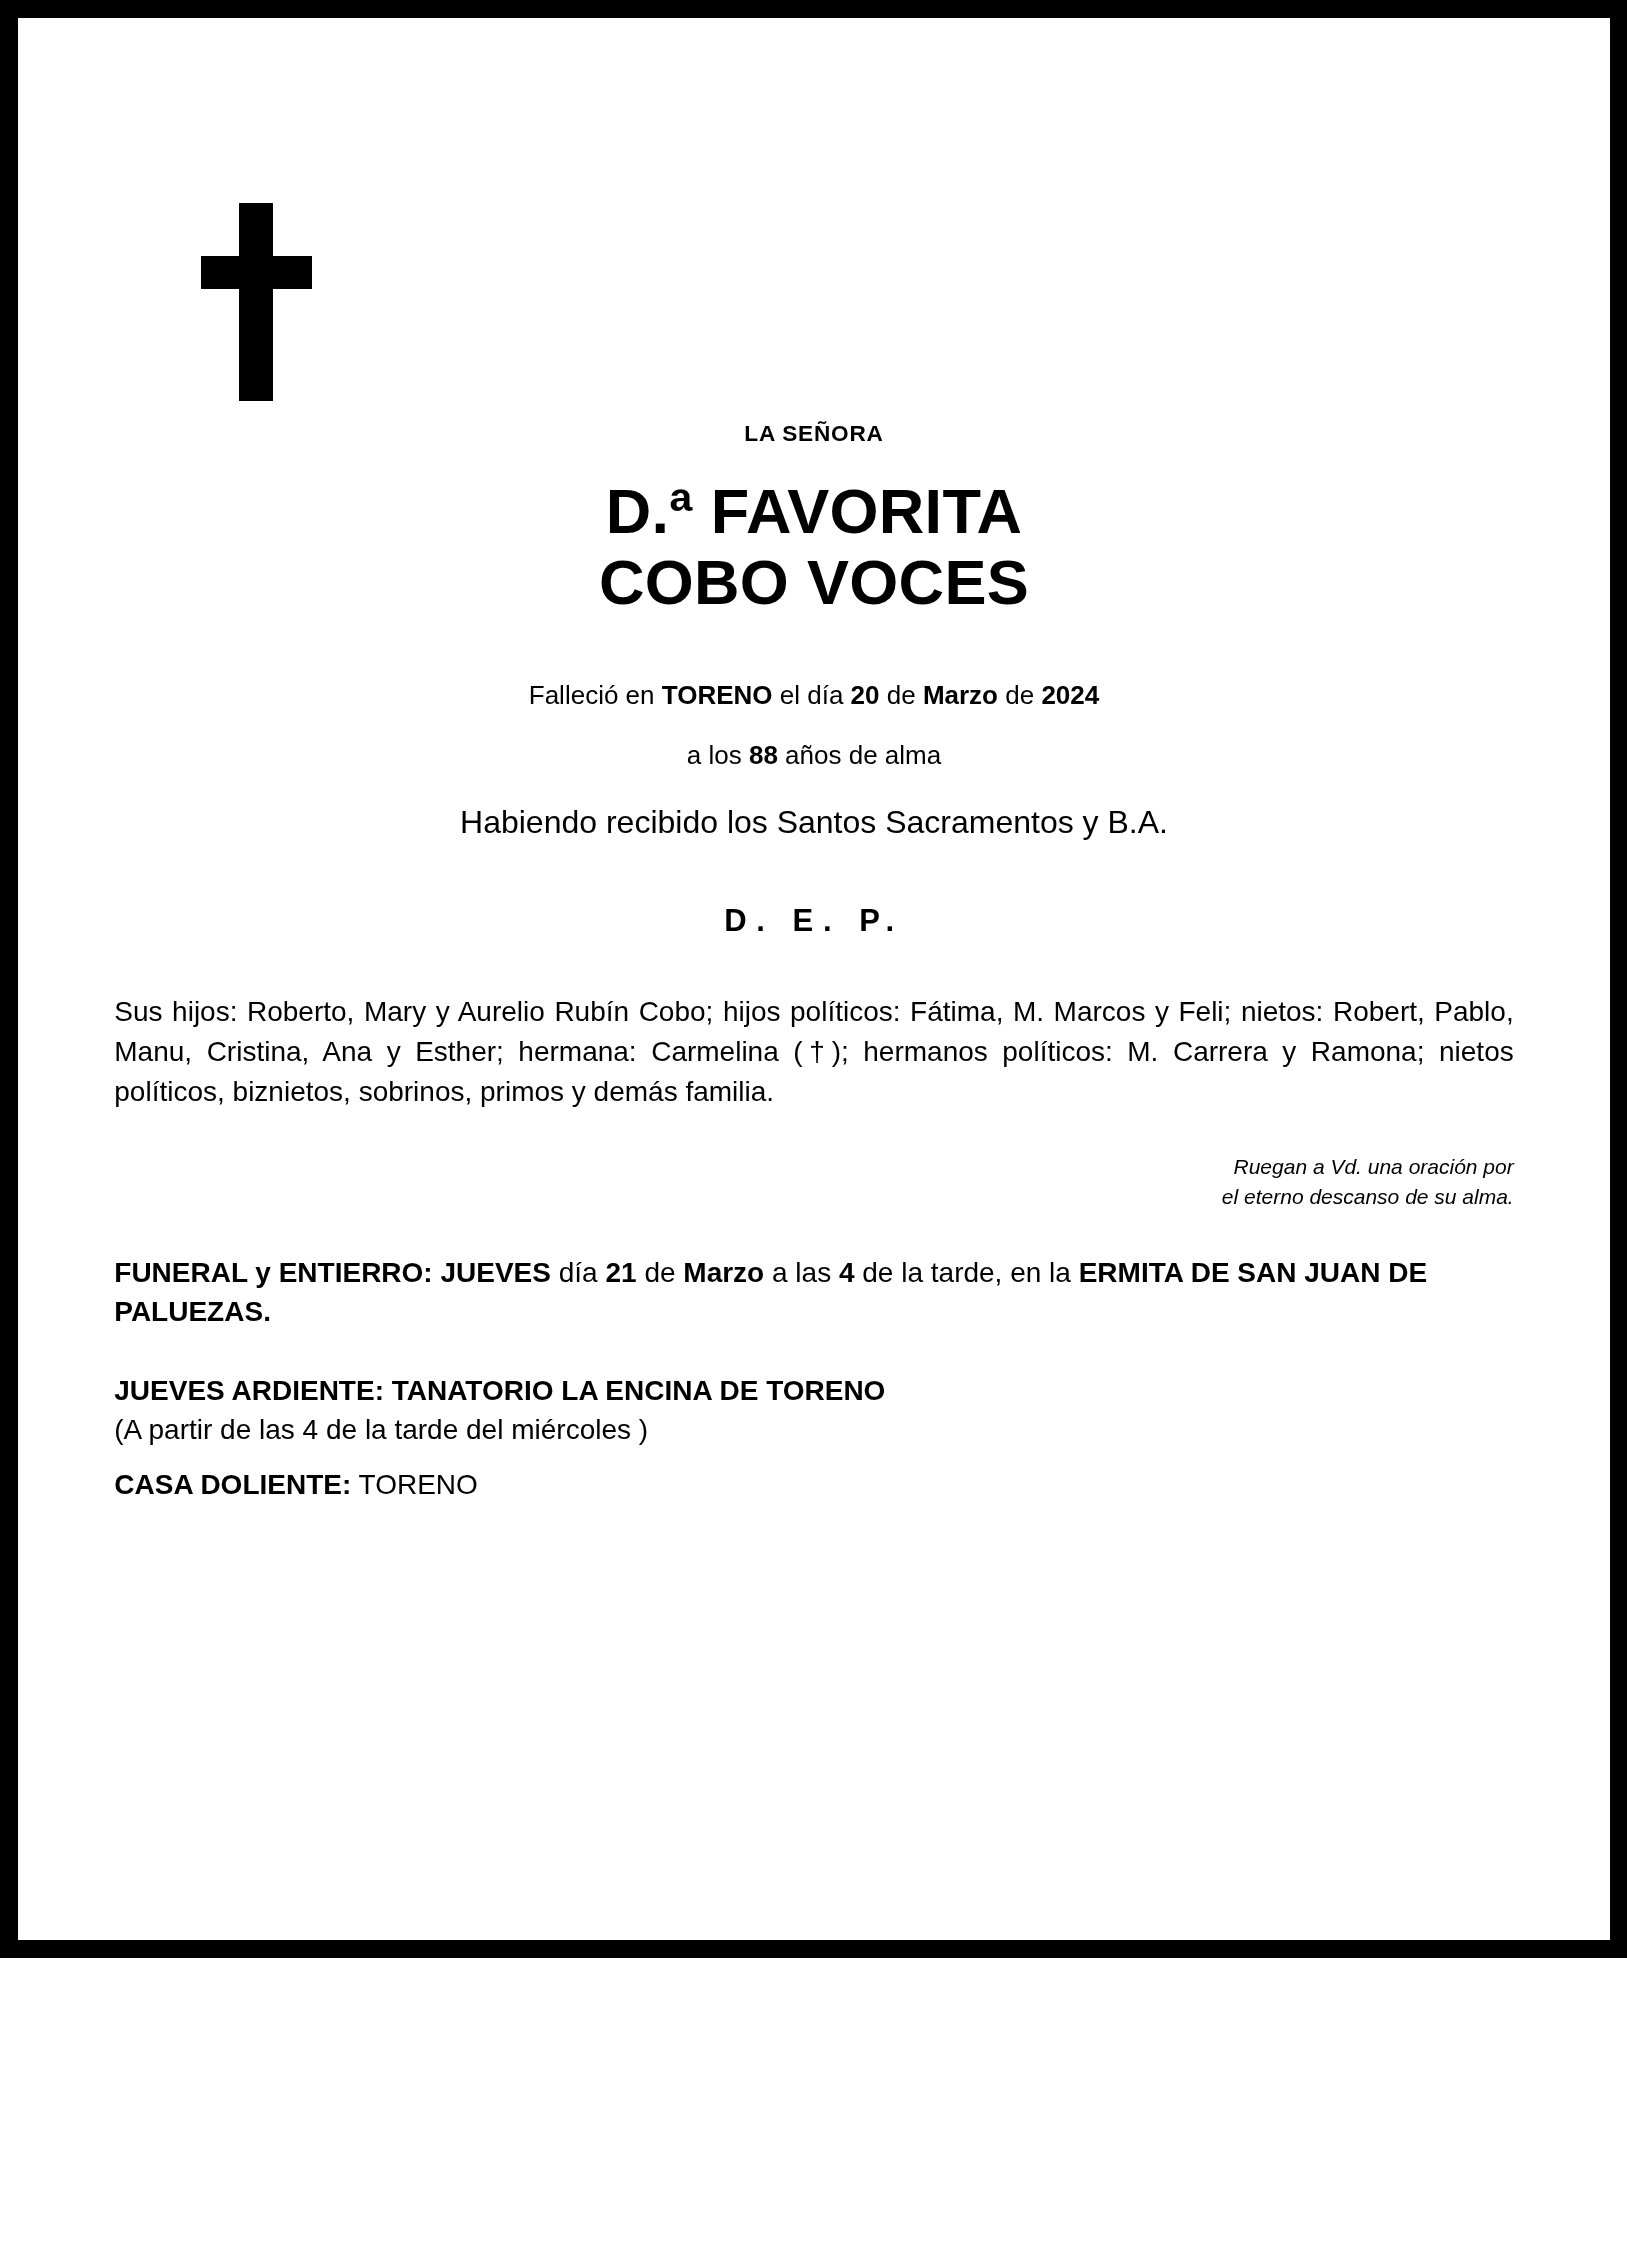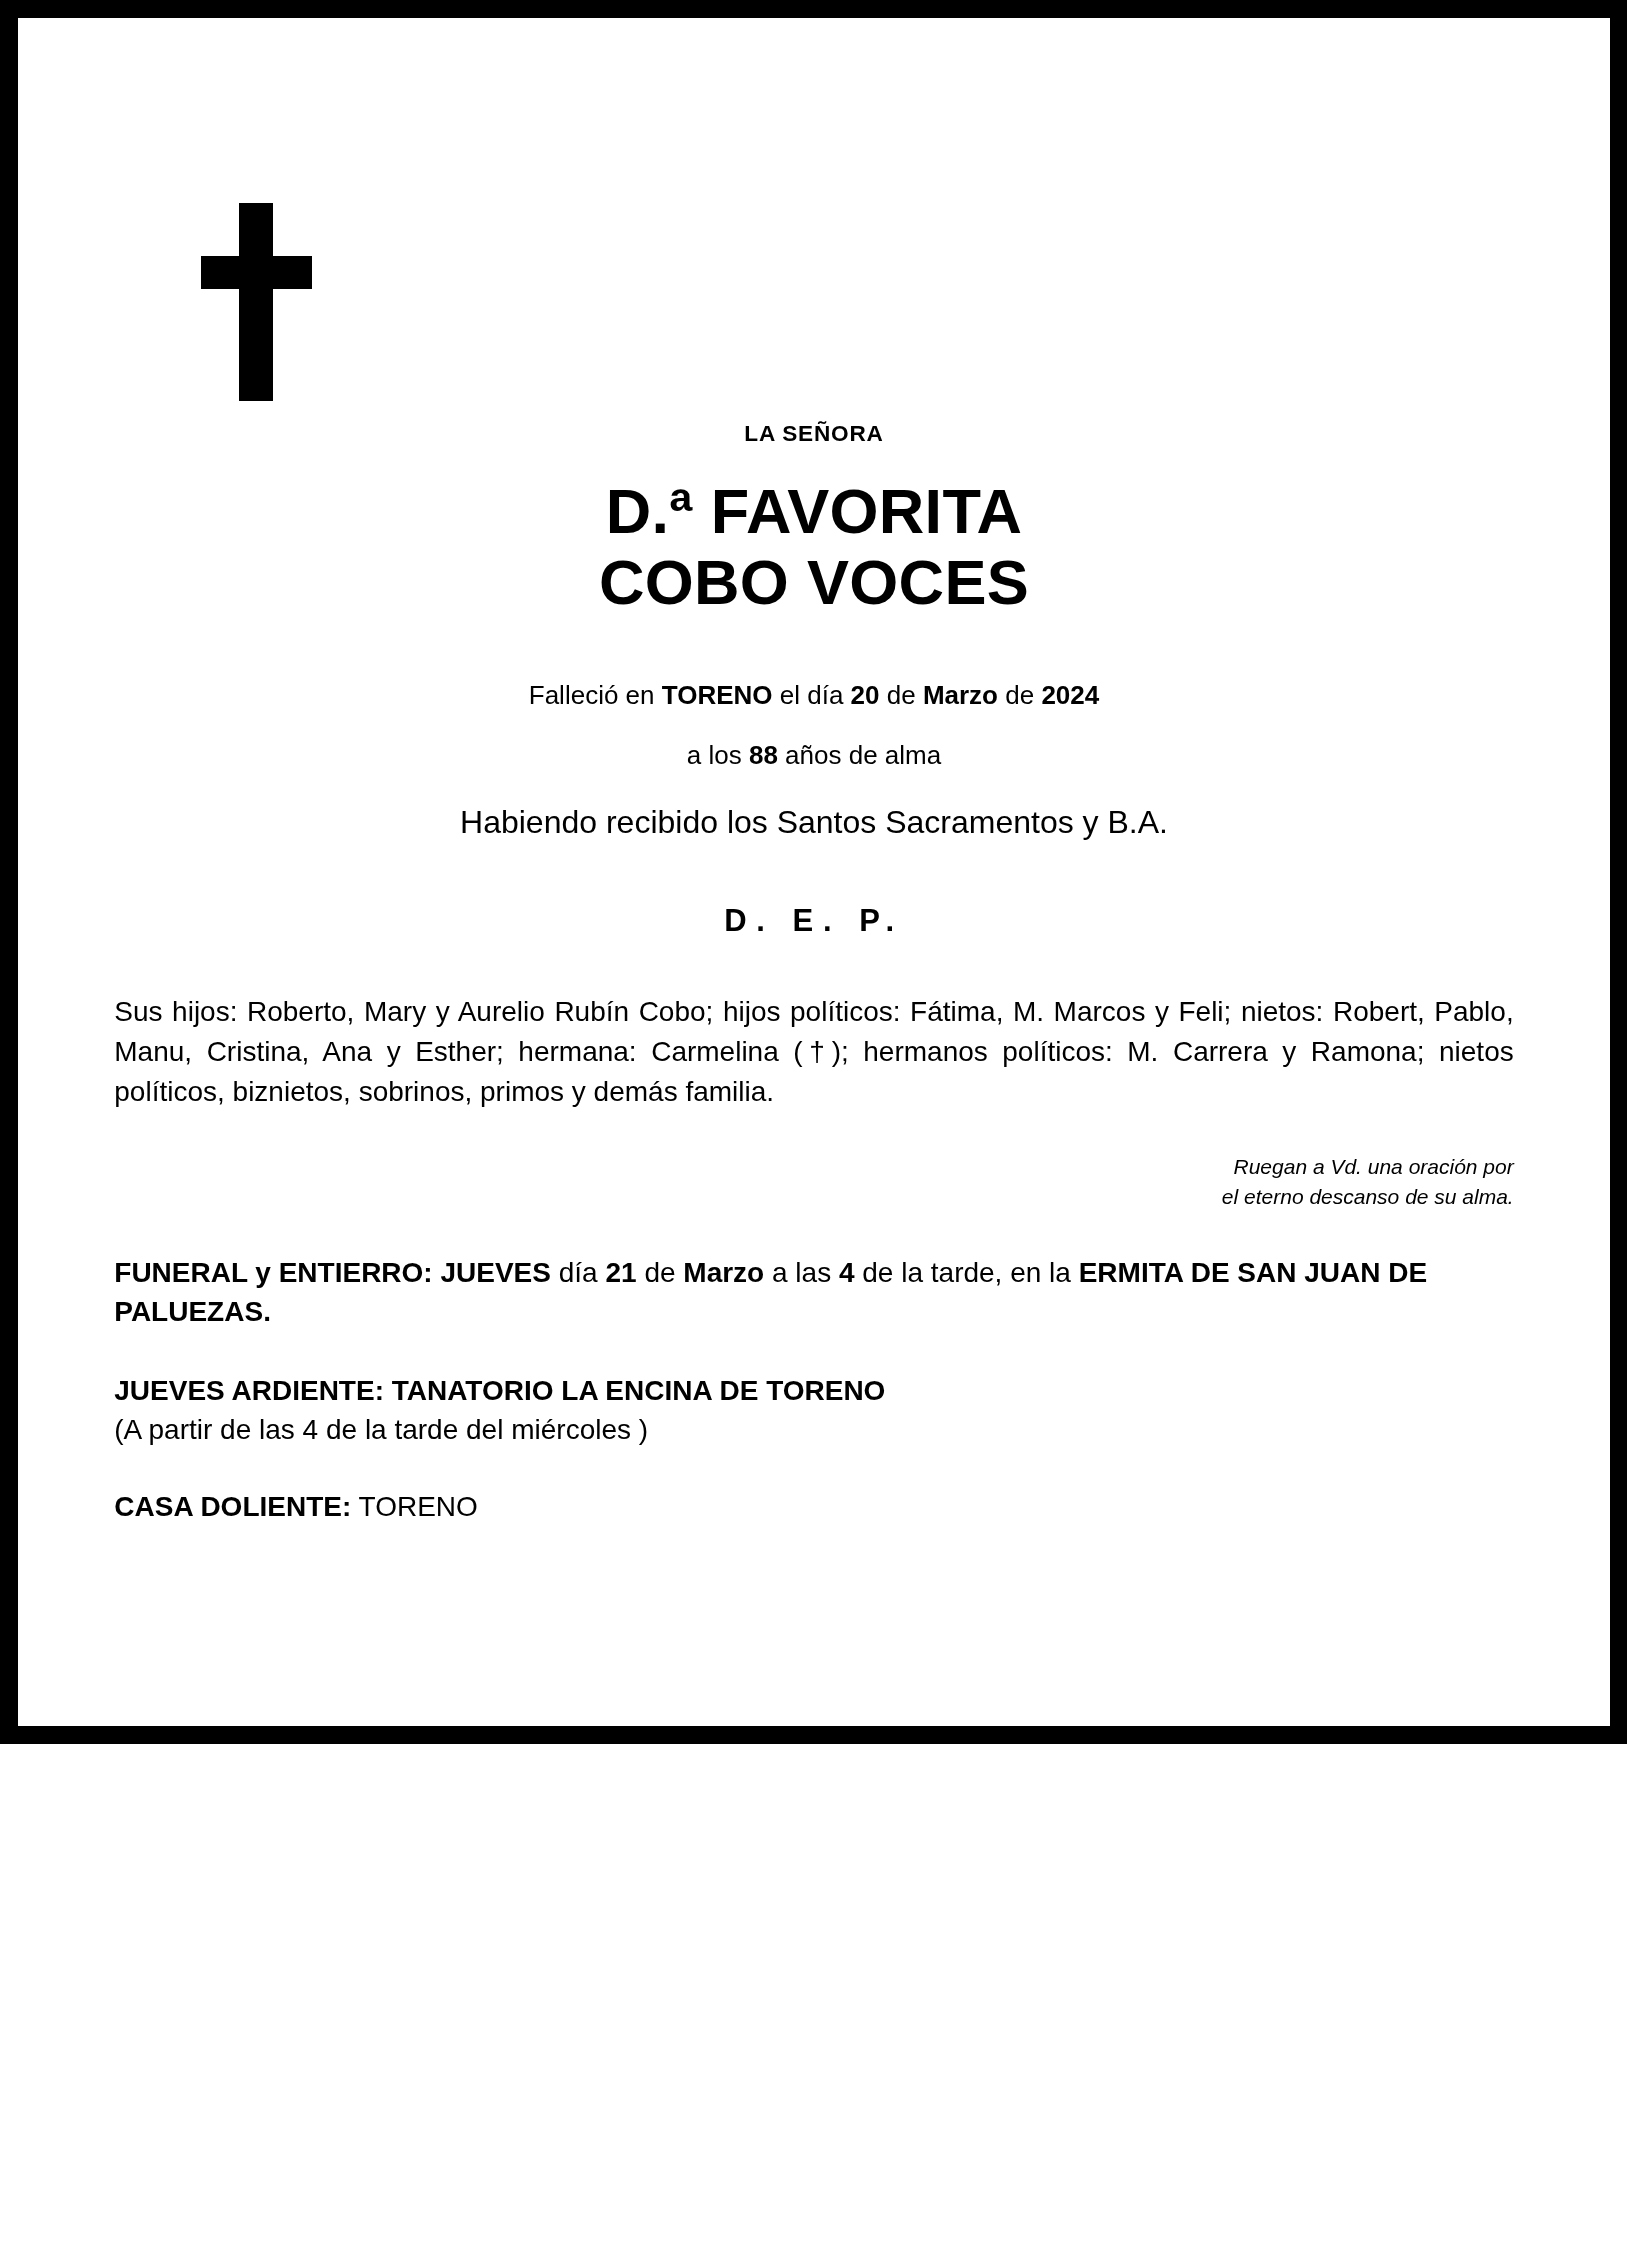--- a/index.html
+++ b/index.html
@@ -12,21 +12,21 @@
     height: 2261px;
     font-family: "Liberation Sans", sans-serif;
     color: #000000;
     -webkit-font-smoothing: antialiased;
   }
 
   
   .page {
     position: relative;
     width: 1628px;
-    height: 1744px;
+    height: 1958px;
     box-sizing: border-box;
     background: #000000;
     padding: 12.3px;
   }
   .inner {
     position: relative;
     width: 100%;
     height: 100%;
     box-sizing: border-box;
     background: #ffffff;
@@ -129,21 +129,21 @@
     font-style: italic;
     line-height: 1.45;
   }
 
   .block {
     font-size: 28px;
     line-height: 1.4;
     margin-top: 40px;
     font-weight: 300;
   }
-  .block.tight { margin-top: 38px; }
+  .block.tight { margin-top: 16px; }
   .b { font-weight: bold; }
   .sub {
     font-size: 28px;
     font-weight: 300;
     line-height: 1.4;
   }
 </style>
 </head>
 <body>
 

